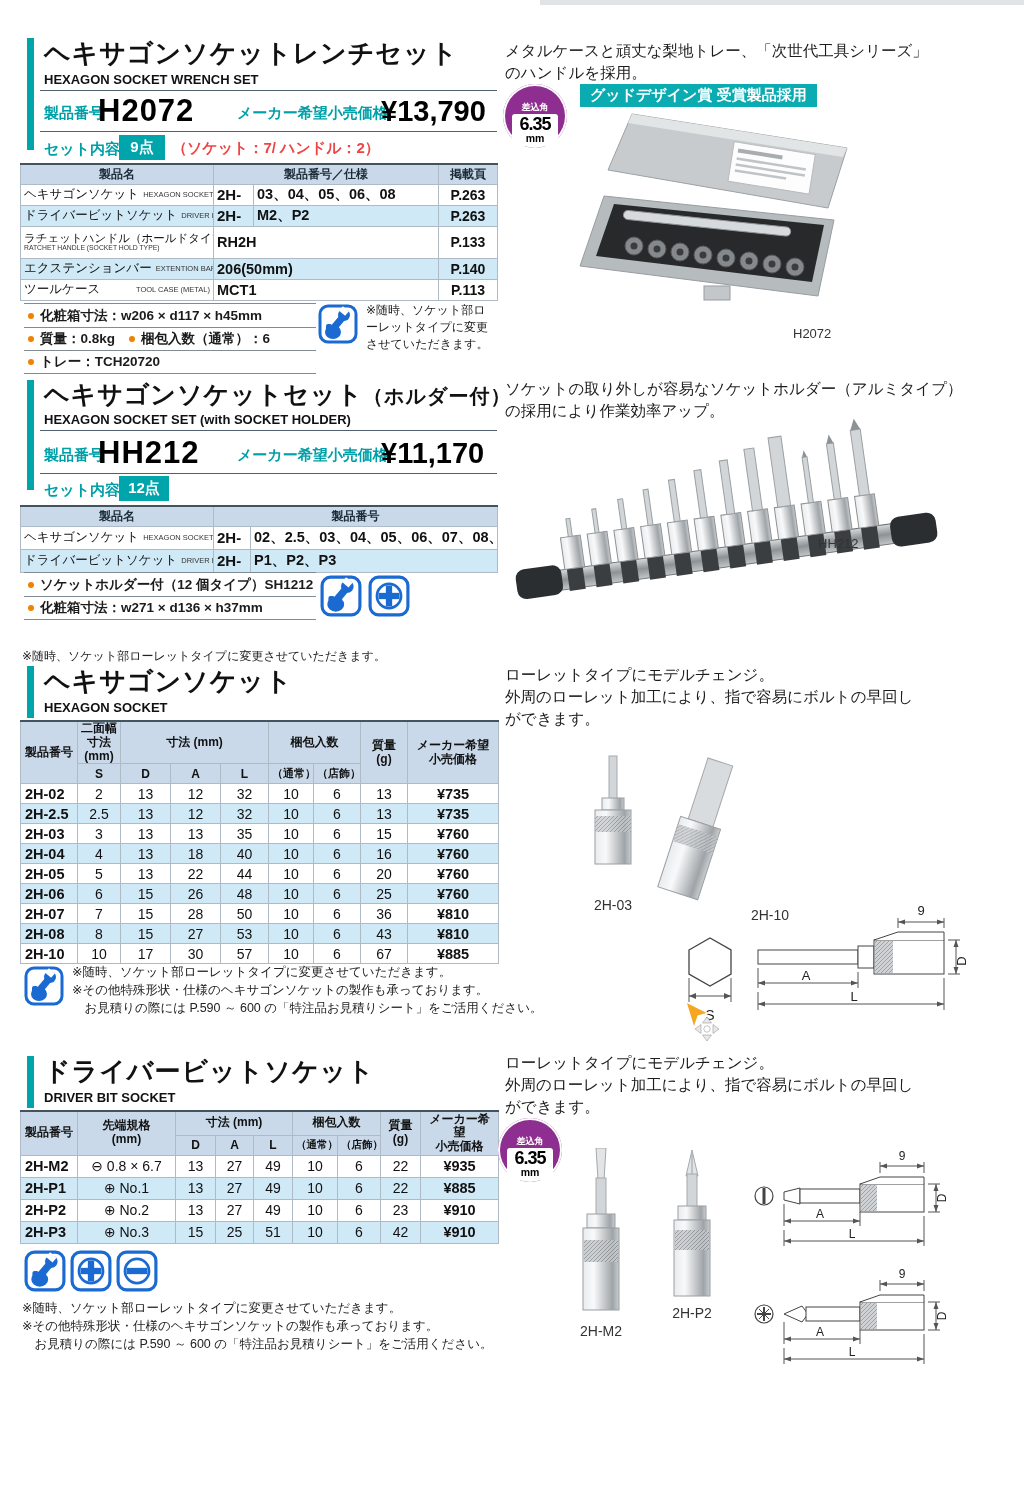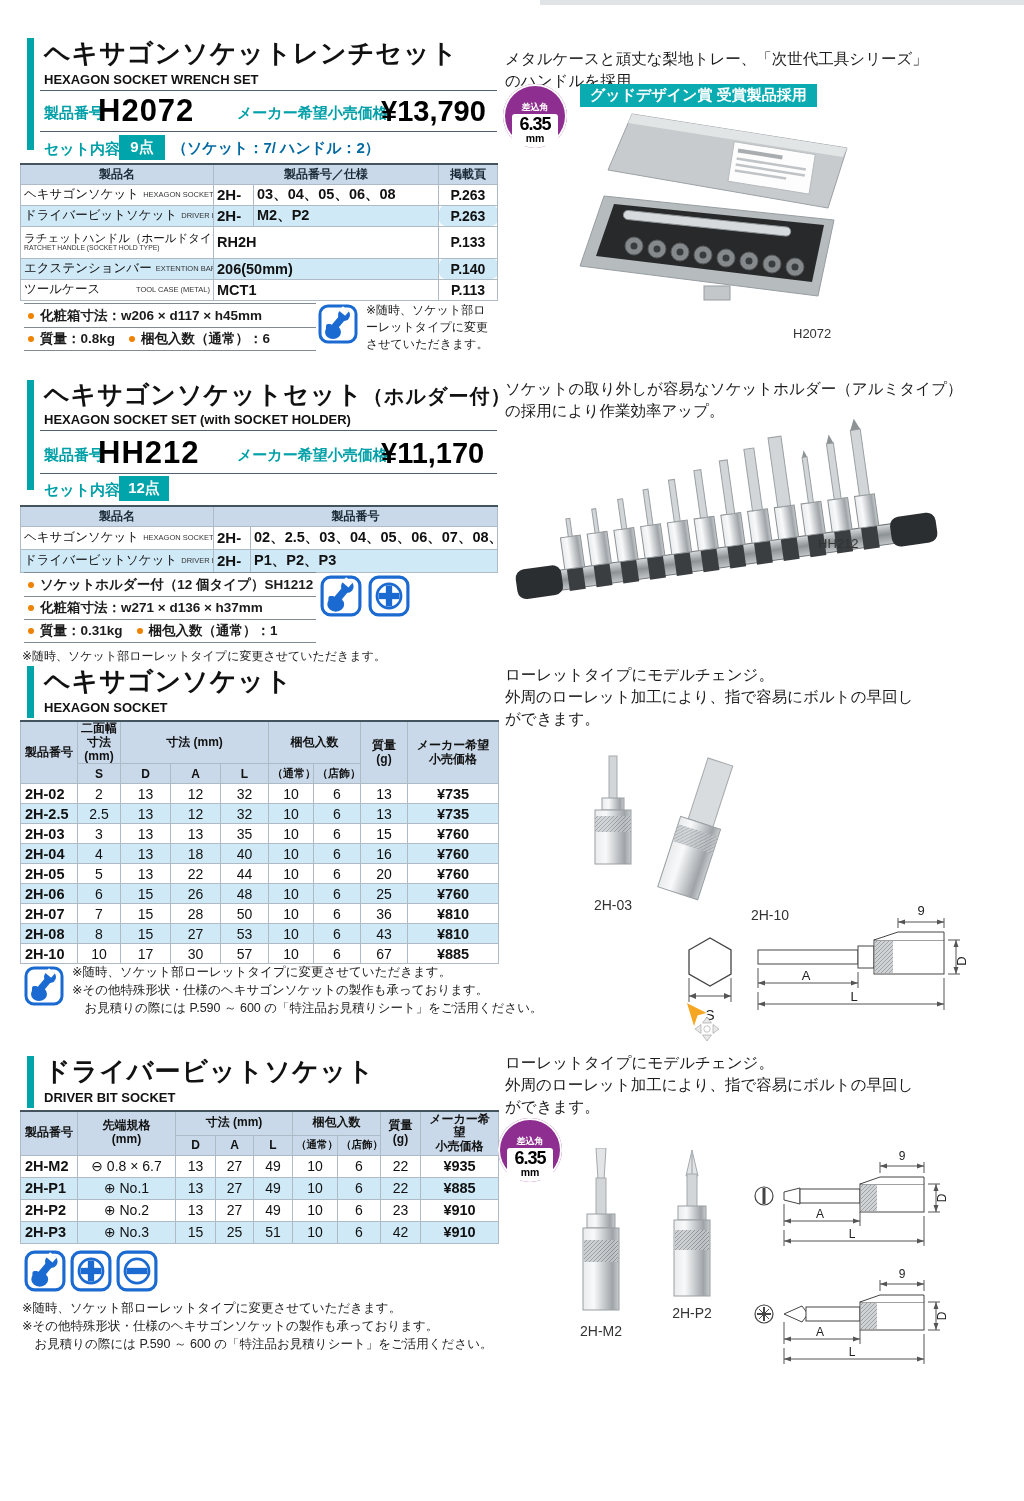--- a/index.html
+++ b/index.html
@@ -9,36 +9,36 @@
   .teal-bar{position:absolute;width:7px;background:#00a5ac;}
   .sec-title{position:absolute;font-size:26px;font-weight:bold;letter-spacing:1px;color:#111;white-space:nowrap;}
   .sec-title .suffix{font-size:20px;}
   .sec-sub{position:absolute;font-size:13px;font-weight:bold;color:#111;white-space:nowrap;}
   .rule{position:absolute;height:1px;background:#50606e;}
   .pn-label{position:absolute;font-size:15px;font-weight:bold;color:#00a0a8;white-space:nowrap;}
   .pn-code{position:absolute;font-size:31px;font-weight:bold;letter-spacing:1px;color:#000;white-space:nowrap;}
   .price-big{position:absolute;font-size:29px;font-weight:bold;color:#000;white-space:nowrap;}
   .set-badge{position:absolute;background:#00a5ac;color:#fff;font-size:15px;font-weight:bold;
              display:flex;align-items:center;justify-content:center;}
-  .set-detail{position:absolute;font-size:15px;font-weight:bold;color:#0369a1;white-space:nowrap;}
+  .set-detail{position:absolute;font-size:15px;font-weight:bold;color:#ef4444;white-space:nowrap;}
   table.ptable,table.dtable{border-collapse:collapse;table-layout:fixed;background:#fff;
       border:1px solid #8fa0ae;border-top:2px solid #43545f;}
   table.ptable td,table.ptable th,table.dtable td,table.dtable th{
       border:1px solid #aebbc6;overflow:hidden;white-space:nowrap;padding:0 3px;}
   .thead-bg{background:#c9d9e9;font-size:12px;font-weight:bold;text-align:center;color:#1a2a36;}
   tr.alt{background:#cfe9f7;}
   .cell-name{font-size:12.5px;text-align:left;}
   .cell-name .en{font-size:7.5px;color:#333;margin-left:4px;}
   .name-flex{display:flex;justify-content:space-between;align-items:center;}
   .two-line{line-height:1.05;}
   .two-line .jp{font-size:11.5px;display:block;}
   .two-line .en2{font-size:6.8px;display:block;color:#333;}
   .cell-prefix{font-size:15px;font-weight:bold;text-align:left;}
   .cell-code{font-size:14.5px;font-weight:bold;text-align:left;}
-  .cell-page{font-size:14px;font-weight:bold;text-align:center;border-radius:7px;}
+  .cell-page{font-size:14px;font-weight:bold;text-align:center;}
   .spec-line{position:absolute;width:292px;height:23px;border-bottom:1px solid #808b94;
              display:flex;align-items:center;font-size:13.5px;font-weight:bold;color:#1b1b1b;white-space:nowrap;}
   .dot{display:inline-block;width:6px;height:6px;border-radius:50%;background:#ef8200;margin:0 6px 0 4px;flex:0 0 auto;}
   .note-sm{position:absolute;font-size:12px;line-height:1.42;color:#222;}
   .desc{position:absolute;font-size:15.5px;line-height:1.42;color:#1c1c1c;white-space:pre-line;}
   .photo-label{position:absolute;font-size:13px;color:#333;white-space:nowrap;}
   .angle-badge{position:absolute;width:64px;height:64px;border-radius:50%;background:#8e2e90;
       display:flex;flex-direction:column;align-items:center;box-shadow:0 0 0 2px #fff inset;}
   .ab-label{color:#fff;font-size:9px;font-weight:bold;margin-top:17px;}
   .ab-box{background:#fff;border-radius:3px;width:46px;text-align:center;line-height:1;padding:1px 0 2px;}
@@ -166,34 +166,38 @@
   <div class="spec-line" style="left:24px;top:303px;border-top:1px solid #808b94;">
       <span class="dot"></span>
       <span>化粧箱寸法：w206 × d117 × h45mm</span>
     </div>
   <div class="spec-line" style="left:24px;top:327px;">
       <span class="dot"></span>
       <span>質量：0.8kg</span>
       <span class="dot" style="margin-left:14px;"></span>
       <span>梱包入数（通常）：6</span>
     </div>
+  <div class="spec-line" style="left:24px;top:350px;">
+      <span class="dot"></span>
+      <span>トレー：TCH20720</span>
+    </div>
 
   <svg class="icon40" style="left:318px;top:304px;" viewBox="0 0 40 40">
     <rect x="2" y="2" width="36" height="36" rx="8" fill="#fff" stroke="#1a6ad1" stroke-width="3"></rect>
     <g fill="#1a6ad1">
       <rect x="17" y="9" width="7" height="18" transform="rotate(40 20 18)"></rect>
       <circle cx="26" cy="11" r="6"></circle>
       <rect x="22" y="4" width="8" height="6" fill="#fff" transform="rotate(40 26 7)"></rect>
       <ellipse cx="15" cy="28" rx="8" ry="7"></ellipse>
       <rect x="8" y="20" width="6" height="8" rx="2"></rect>
     </g>
   </svg>
   <div class="note-sm" style="left:366px;top:302px;width:131px;">※随時、ソケット部ローレットタイプに変更させていただきます。</div>
 
-  <div class="desc" style="left:505px;top:48px;width:505px;">メタルケースと頑丈な梨地トレー、「次世代工具シリーズ」
+  <div class="desc" style="left:505px;top:40px;width:505px;">メタルケースと頑丈な梨地トレー、「次世代工具シリーズ」
 のハンドルを採用。</div>
   <div class="angle-badge" style="left:503px;top:84px;">
     <div class="ab-label">差込角</div>
     <div class="ab-box"><span class="ab-size">6.35</span><span class="ab-unit">mm</span></div>
     <div class="ab-inch">1/4"</div>
   </div>
   <div class="award" style="left:580px;top:84px;">グッドデザイン賞 受賞製品採用</div>
 
   <svg class="abs" style="left:562px;top:100px;" width="300" height="228" viewBox="0 0 300 228">
     <polygon points="70,14 285,48 266,108 46,70" fill="#c7cbcd" stroke="#9ba1a5"></polygon>
@@ -278,26 +282,20 @@
   </tbody>
     </table>
 
   <div class="spec-line" style="left:24px;top:572px;border-top:1px solid #808b94;">
       <span class="dot"></span>
       <span>ソケットホルダー付（12 個タイプ）SH1212</span>
     </div>
   <div class="spec-line" style="left:24px;top:596px;">
       <span class="dot"></span>
       <span>化粧箱寸法：w271 × d136 × h37mm</span>
-    </div>
-  <div class="spec-line" style="left:24px;top:619px;">
-      <span class="dot"></span>
-      <span>質量：0.31kg</span>
-      <span class="dot" style="margin-left:14px;"></span>
-      <span>梱包入数（通常）：1</span>
     </div>
   <div class="note-sm" style="left:22px;top:648px;">※随時、ソケット部ローレットタイプに変更させていただきます。</div>
 
   <svg class="icon40" style="left:320px;top:575px;width:42px;height:42px;" viewBox="0 0 40 40">
     <rect x="2" y="2" width="36" height="36" rx="8" fill="#fff" stroke="#1a6ad1" stroke-width="3"></rect>
     <g fill="#1a6ad1">
       <rect x="17" y="9" width="7" height="18" transform="rotate(40 20 18)"></rect>
       <circle cx="26" cy="11" r="6"></circle>
       <rect x="22" y="4" width="8" height="6" fill="#fff" transform="rotate(40 26 7)"></rect>
       <ellipse cx="15" cy="28" rx="8" ry="7"></ellipse>

